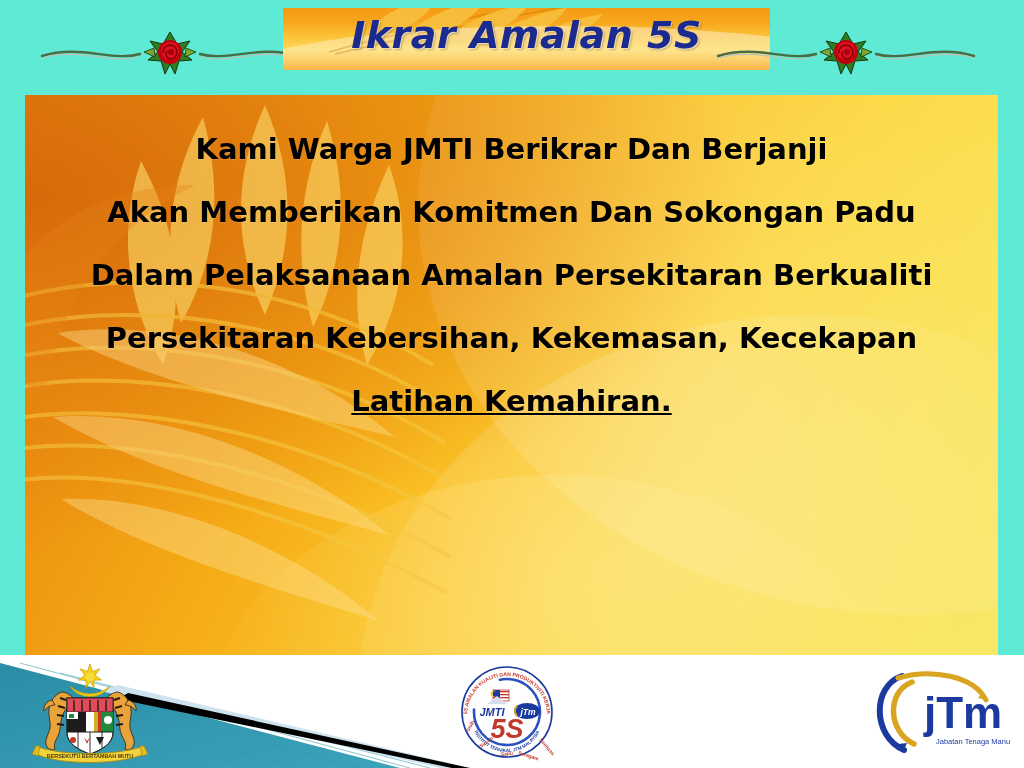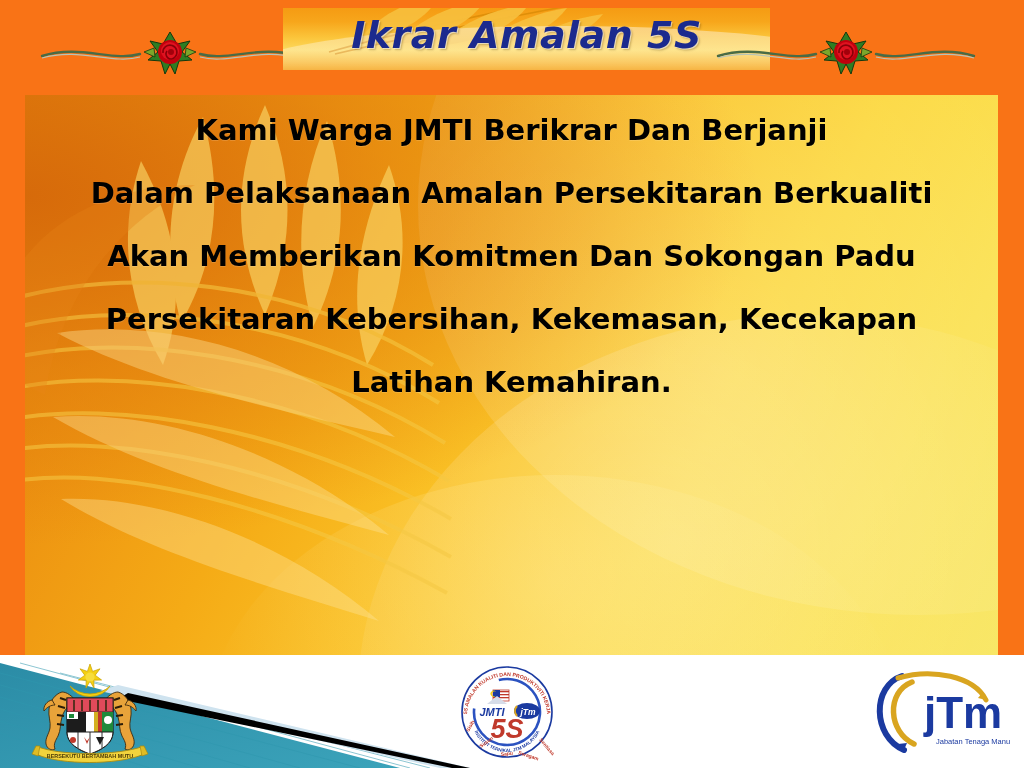--- a/index.html
+++ b/index.html
@@ -10,21 +10,21 @@
     height: 768px;
     overflow: hidden;
     background: #ffffff;
     font-family: "Liberation Sans", sans-serif;
   }
 
   #slide {
     position: relative;
     width: 1024px;
     height: 768px;
-    background: #f97316;
+    background: #5eead4;
   }
 
   
   .title-bar {
     position: absolute;
     left: 0; top: 0;
     width: 1024px;
     height: 92px;
   }
 
@@ -140,35 +140,35 @@
   }
   .panel .arc-c {
     left: 180px; bottom: -340px;
     width: 700px; height: 520px;
     background: radial-gradient(circle at 50% 20%, rgba(255,240,170,.30), rgba(255,255,255,0) 65%);
   }
 
   .pledge {
     position: relative;
     z-index: 4;
-    padding: 21px 22px 0 22px;
+    padding: 40px 22px 0 22px;
     text-align: center;
   }
 
   .pledge-line {
     font-family: "DejaVu Sans", sans-serif;
     font-size: 29px;
     font-weight: bold;
     color: #000000;
     line-height: 1.0;
     margin-bottom: 34px;
     white-space: nowrap;
     text-shadow: 0 1px 0 rgba(255,255,255,.14);
   }
-  .pledge-line:last-child { margin-bottom: 0; }
+  .pledge-line:last-child { margin-bottom: 0; text-decoration: underline; }
 
   
   .footer {
     position: absolute;
     left: 0; bottom: 0;
     width: 1024px;
     height: 113px;
     background: #ffffff;
     overflow: hidden;
   }
@@ -287,22 +287,22 @@
       <g fill="#fde49a" opacity=".55">
         <path d="M92 268 C 200 252, 330 288, 430 372 C 320 346, 190 320, 92 268 Z"></path>
         <path d="M88 352 C 196 344, 326 388, 424 470 C 314 440, 184 408, 88 352 Z"></path>
         <path d="M96 434 C 200 430, 322 478, 414 556 C 306 522, 184 488, 96 434 Z"></path>
       </g>
       <path d="M20 300 C 30 180, 120 120, 230 120 C 150 160, 96 230, 80 330 Z" fill="#e8881a" opacity=".35"></path>
     </svg>
 
     <div class="pledge">
       <div class="pledge-line">Kami Warga JMTI Berikrar Dan Berjanji</div>
+      <div class="pledge-line">Akan Memberikan Komitmen Dan Sokongan Padu</div>
       <div class="pledge-line">Dalam Pelaksanaan Amalan Persekitaran Berkualiti</div>
-      <div class="pledge-line">Akan Memberikan Komitmen Dan Sokongan Padu</div>
       <div class="pledge-line">Persekitaran Kebersihan, Kekemasan, Kecekapan</div>
       <div class="pledge-line">Latihan Kemahiran.</div>
     </div>
   </div>
 
   <div class="footer">
 
     <svg class="footer-deco" viewBox="0 0 470 113">
       <defs>
         <linearGradient id="tealg" x1="0" y1="0" x2="1" y2="1">

